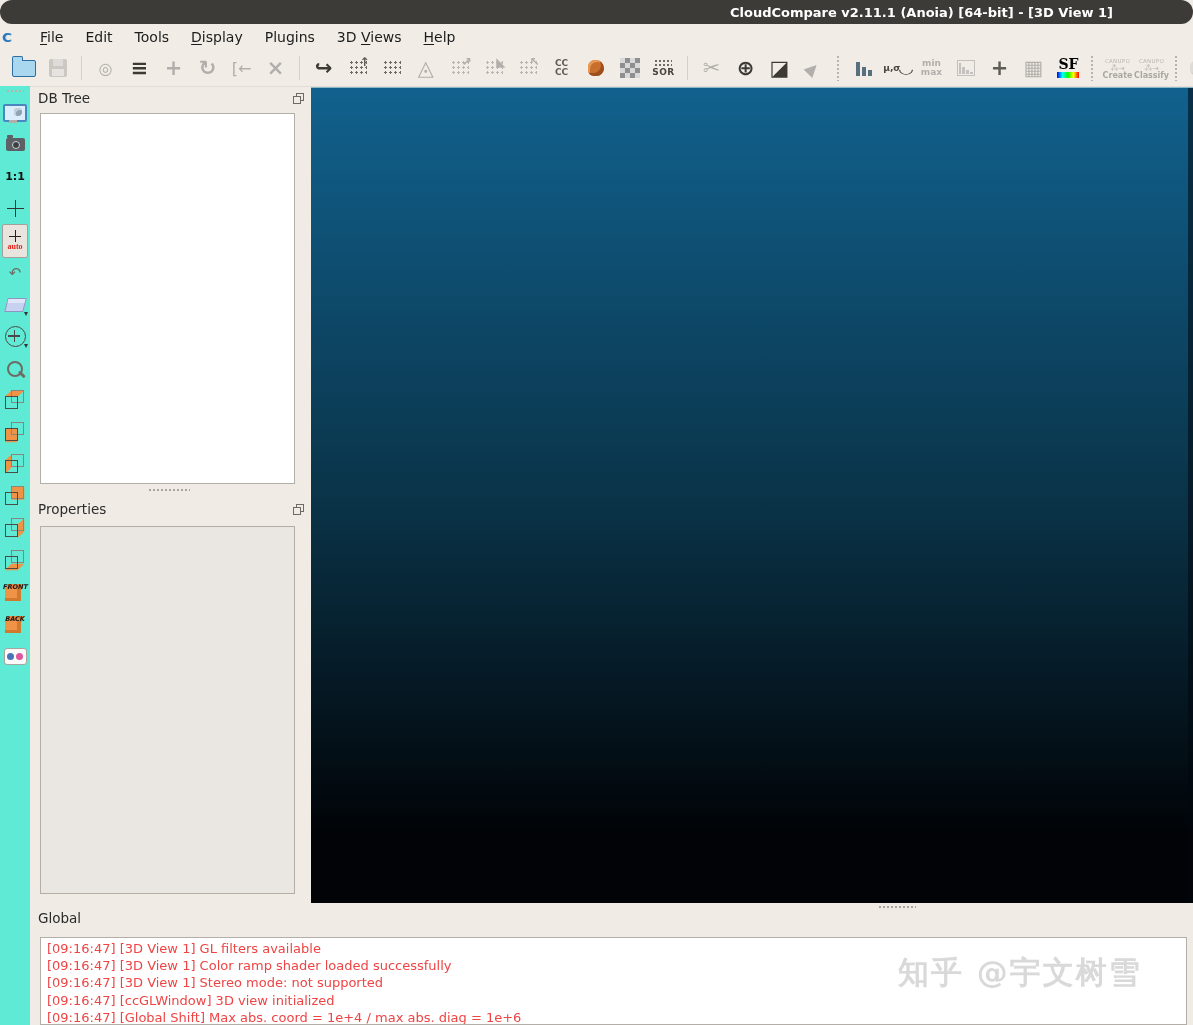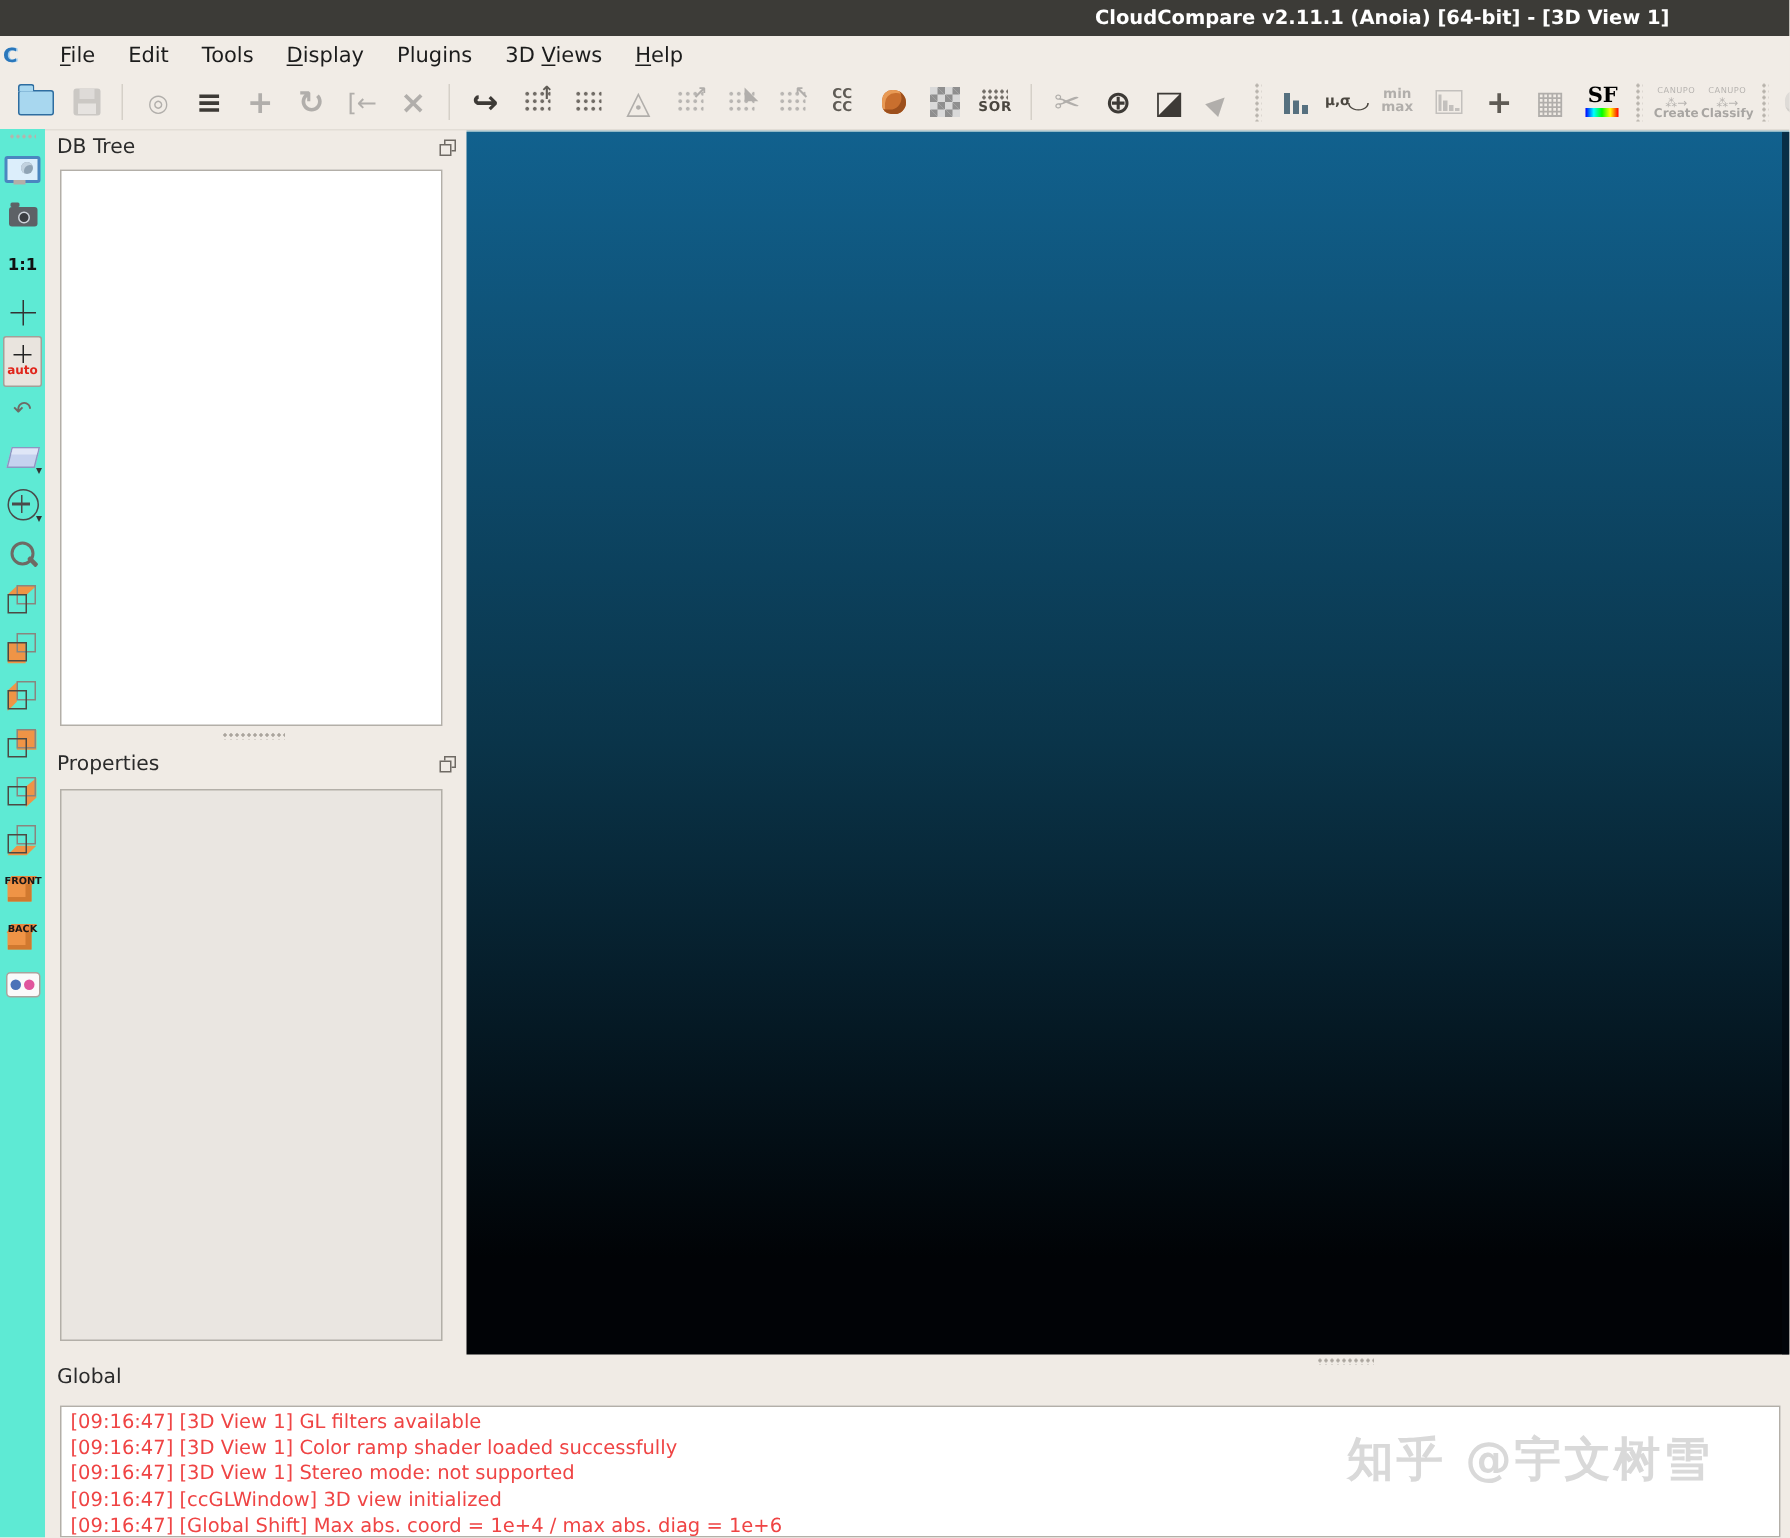--- a/index.html
+++ b/index.html
@@ -1,21 +1,21 @@
 <!DOCTYPE html>
 <html><head>
 <meta charset="utf-8">
 <style>
   html,body{margin:0;padding:0;}
   body{width:1193px;height:1025px;position:relative;overflow:hidden;
        font-family:"DejaVu Sans","Liberation Sans",sans-serif;background:#f0ebe5;}
 
   
   .titlebar{position:absolute;left:0;top:0;right:0;height:24px;background:#3c3b37;
-            display:flex;align-items:center;justify-content:center;padding-left:650px;box-sizing:border-box;}
+            display:flex;align-items:center;justify-content:center;padding-left:650px;box-sizing:border-box;border-radius:12px;}
   .titlebar span{color:#fff;font-size:13px;font-weight:bold;white-space:nowrap;}
 
   
   .menubar{position:absolute;left:0;top:24px;right:0;height:26px;background:#f1ece6;
            display:flex;align-items:center;gap:22px;padding-left:16px;font-size:14px;color:#1c1c1c;}
   .cc-logo{margin-left:-14px;width:16px;height:16px;font-weight:bold;font-size:13px;color:#2a77bb;
            text-shadow:1px 0 #9cc9ec;display:flex;align-items:center;}
   .menu-item{cursor:default;white-space:nowrap;}
   .menu-item .u{text-decoration:underline;text-underline-offset:2px;}
 
@@ -109,21 +109,21 @@
   .cube.v-top .face{clip-path:polygon(2% 31%,32% 3%,94% 3%,63% 31%);}
   .cube.v-front .face{clip-path:polygon(2% 31%,60% 31%,60% 96%,2% 96%);}
   .cube.v-left .face{clip-path:polygon(2% 31%,32% 3%,32% 66%,2% 96%);}
   .cube.v-back .face{clip-path:polygon(32% 3%,94% 3%,94% 66%,32% 66%);}
   .cube.v-right .face{clip-path:polygon(60% 31%,94% 3%,94% 66%,60% 96%);}
   .cube.v-bottom .face{clip-path:polygon(2% 96%,32% 66%,94% 66%,63% 96%);}
   .cubetext{width:24px;height:24px;position:relative;display:flex;align-items:center;justify-content:center;}
   .cubetext .top{position:absolute;left:3px;top:3px;width:17px;height:6px;background:#e8873f;transform:skewX(-28deg);}
   .cubetext .body{position:absolute;left:2px;top:8px;width:16px;height:12px;background:#ef9446;
                   box-shadow:inset -4px -3px 0 #d1792f;}
-  .cubetext .lbl{position:absolute;left:0;top:2px;width:100%;text-align:center;font-size:6.5px;font-weight:bold;color:#181818;}
+  .cubetext .lbl{position:absolute;left:0;top:2px;width:100%;text-align:center;font-size:6.5px;font-weight:bold;color:#181818;font-style:italic;}
   .ic-stereo{width:21px;height:15px;background:#fafafa;border:1px solid #a9a49d;border-radius:3px;
              display:flex;align-items:center;justify-content:center;gap:2px;}
   .ic-stereo i{display:block;width:7px;height:7px;border-radius:50%;}
   .ic-stereo i.l{background:#4a72b8;}
   .ic-stereo i.r{background:#e0559d;}
 
   
   .panel-header{position:absolute;left:38px;width:266px;height:18px;display:flex;align-items:center;
                 justify-content:space-between;font-size:13.5px;color:#2b2b2b;}
   .float-btn{width:11px;height:11px;position:relative;display:inline-block;}
@@ -320,21 +320,21 @@
     </div>
     <div class="rail-icon">
       <div class="ic-camera"></div>
     </div>
     <div class="rail-icon">
       <span class="railtext">1:1</span>
     </div>
     <div class="rail-icon">
       <div class="ic-cross"></div>
     </div>
-    <div class="rail-icon" style="height: 25px;">
+    <div class="rail-icon" style="height: 25px; font-family: Liberation Serif, serif;">
       <div class="crossauto">
         <div class="mini"></div>
         <div class="lbl">auto</div>
       </div>
     </div>
     <div class="rail-icon">
       <span class="glyph-rail">↶</span>
     </div>
     <div class="rail-icon">
       <div class="ic-bluebox"></div>

